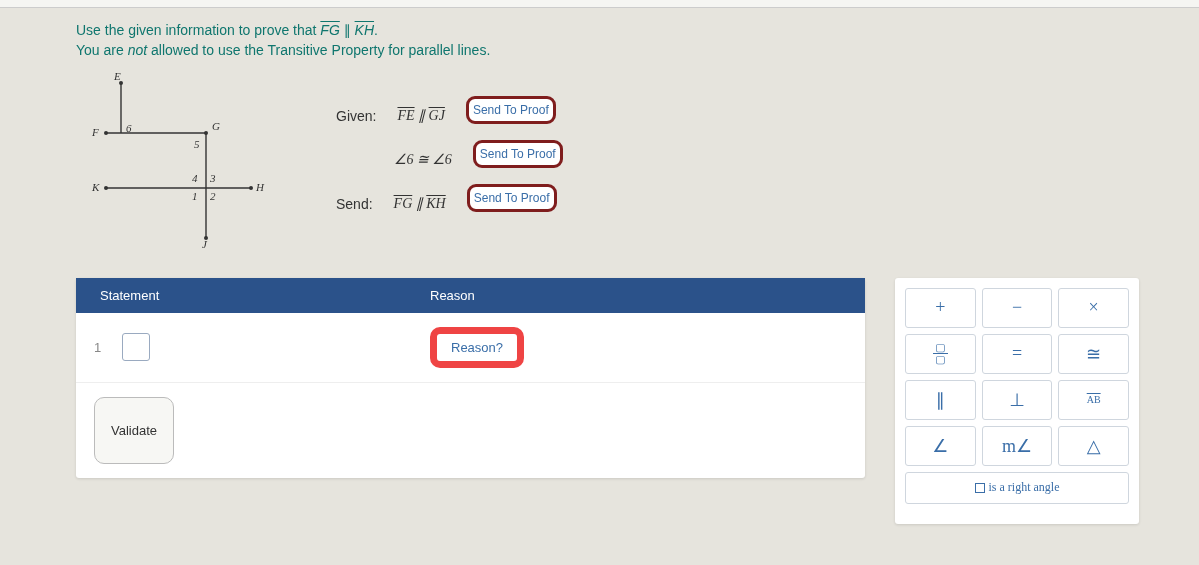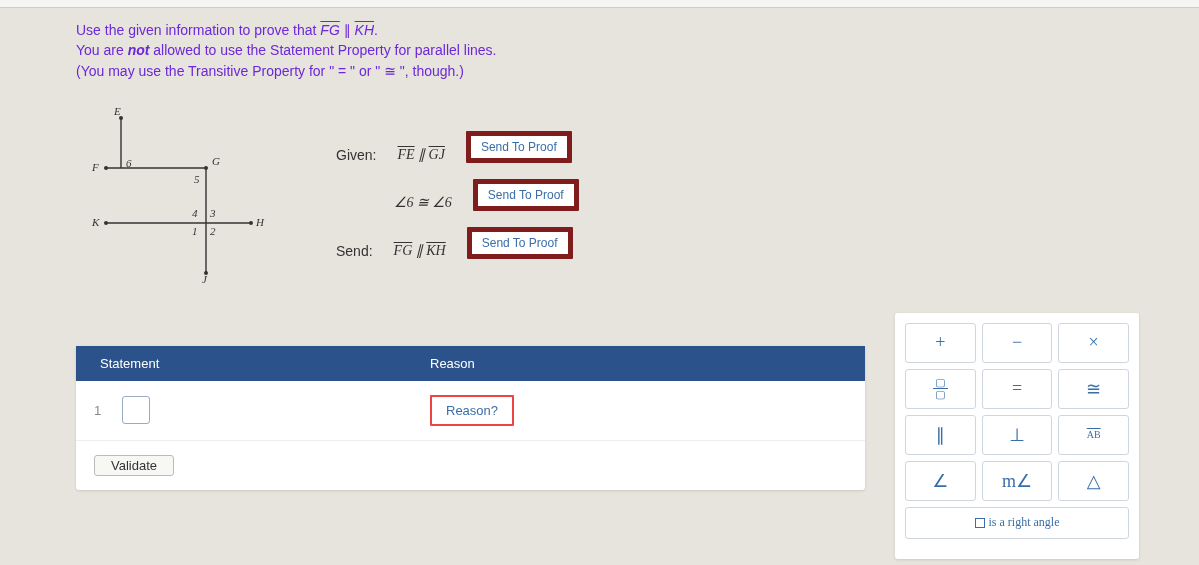--- a/index.html
+++ b/index.html
@@ -14,25 +14,25 @@
   .top-strip {
     height: 8px;
     background: #f5f5f2;
     border-bottom: 1px solid #ccc;
   }
   .content {
     padding: 12px 60px 0 76px;
   }
   .instructions {
     font-size: 14px;
-    color: #6d28d9;
+    color: #0f766e;
     line-height: 1.45;
-    margin-bottom: 32px;
-  }
-  .instructions .emph { font-style: italic; font-weight: bold; }
+    margin-bottom: 17px;
+  }
+  .instructions .emph { font-style: italic; }
   .overline { text-decoration: overline; font-style: italic; }
   .mid-row {
     display: flex;
     align-items: flex-start;
     gap: 60px;
     margin-bottom: 30px;
   }
   .diagram {
     position: relative;
     width: 200px;
@@ -52,39 +52,38 @@
   .g-row {
     display: flex;
     align-items: flex-end;
     gap: 21px;
     margin-bottom: 16px;
     font-size: 14px;
     color: #333;
   }
   .g-row .math { font-family: Liberation Serif, serif; font-style: italic; }
   .send-btn {
-    border: 5px solid #7f1d1d;
+    border: 3px solid #7f1d1d;
     background: #fff;
     color: #3a6ea8;
     font-size: 12px;
-    padding: 4px 10px;
-    border-radius: 1px;
+    padding: 4px 4px;
+    border-radius: 9px;
     cursor: pointer;
   }
   .lower {
     display: flex;
     gap: 30px;
     align-items: flex-start;
   }
   .proof-area {
     flex: 1;
     background: #fff;
     border-radius: 3px;
     box-shadow: 0 1px 3px rgba(0,0,0,0.12);
-    margin-top: 33px;
   }
   .proof-header {
     display: flex;
     background: #2b528a;
     color: #fff;
     font-size: 13px;
   }
   .ph-cell { padding: 10px 24px; }
   .ph-stmt { width: 330px; }
   .proof-row {
@@ -96,35 +95,35 @@
   .row-num { color: #888; font-size: 13px; width: 20px; }
   .stmt-input {
     width: 28px; height: 28px;
     border: 1px solid #9aaac0;
     border-radius: 3px;
     margin-left: 8px;
     background:#fff;
   }
   .reason-btn {
     margin-left: 280px;
-    border: 2px solid #ef4444;
+    border: 7px solid #ef4444;
     color: #3a6ea8;
     background: #fff;
     padding: 6px 14px;
-    border-radius: 1px;
+    border-radius: 10px;
     font-size: 13px;
     cursor: pointer;
   }
   .validate-row { padding: 14px 18px; }
   .validate-btn {
     border: 1px solid #bbb;
     background: #f7f7f4;
     color: #333;
-    padding: 2px 16px;
-    border-radius: 3px;
+    padding: 25px 16px;
+    border-radius: 10px;
     font-size: 13px;
     cursor: pointer;
   }
   .palette {
     width: 244px;
     background: #fff;
     border-radius: 3px;
     box-shadow: 0 1px 3px rgba(0,0,0,0.12);
     padding: 10px;
   }
@@ -165,23 +164,22 @@
 
 <div class="top-strip"></div>
 
 <div class="content">
 
   <div class="instructions">
     <div>
       <span>Use the given information to prove that </span><span class="overline">FG</span><span> ∥ </span><span class="overline">KH</span><span>.</span>
     </div>
     <div>
-      <span>You are </span><span class="emph">not</span><span> allowed to use the Statement Property for parallel lines.</span>
-    </div>
-    <div>(You may use the Transitive Property for " = " or " ≅ ", though.)</div>
+      <span>You are </span><span class="emph">not</span><span> allowed to use the Transitive Property for parallel lines.</span>
+    </div>
   </div>
 
   <div class="mid-row">
 
     <div class="diagram">
       <svg width="200" height="170">
         <line x1="45" y1="5" x2="45" y2="55" stroke="#333" stroke-width="1.4"></line>
         <line x1="30" y1="55" x2="130" y2="55" stroke="#333" stroke-width="1.4"></line>
         <line x1="130" y1="55" x2="130" y2="160" stroke="#333" stroke-width="1.4"></line>
         <line x1="30" y1="110" x2="175" y2="110" stroke="#333" stroke-width="1.4"></line>

